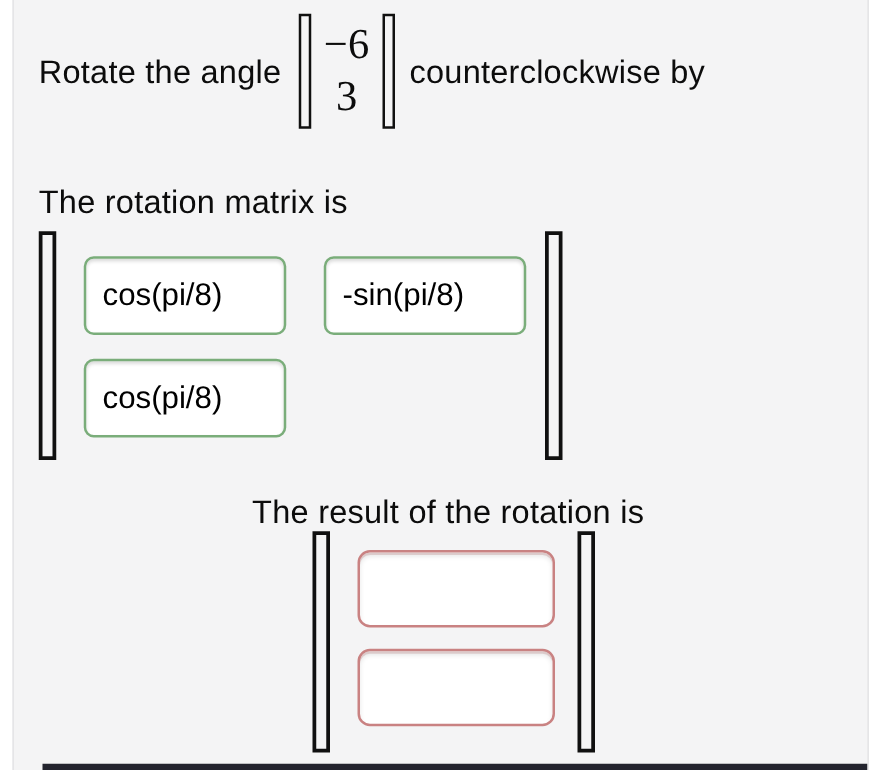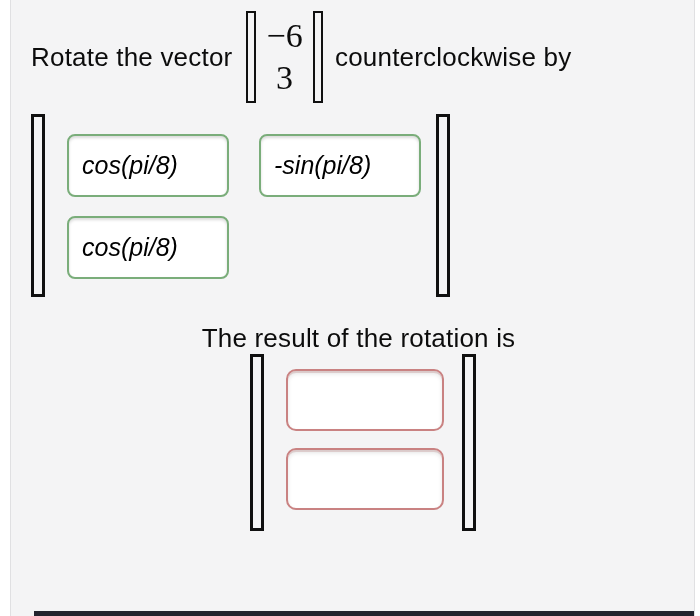--- a/index.html
+++ b/index.html
@@ -47,21 +47,20 @@
   .matrix-grid{
     display:grid;grid-template-columns:162px 162px;grid-auto-rows:63px;
     column-gap:30px;row-gap:19px;padding:20px 15px 18px 22px;
   }
   .cell-input{
     width:100%;height:100%;background:#fff;color:#000;
     border:2px solid var(--green_border);border-radius:8px;
     font-family:"Liberation Sans",sans-serif;font-size:25px;
     padding:0 8px 0 13px;outline:none;
     box-shadow:inset 0 2px 3px rgba(0,0,0,.15);
-    font-style:italic;
   }
   
   .result-row{display:flex;align-items:center;margin-top:26px;flex-direction:column;}
   .result-label{margin-right:8px;white-space:nowrap;}
   .result-wrap{display:flex;align-items:stretch;}
   .result-grid{
     display:grid;grid-template-columns:158px;grid-auto-rows:62px;
     row-gap:17px;padding:15px 18px 21px 22px;
   }
   .cell-input.red{
@@ -71,33 +70,34 @@
   .bottom-bar{position:absolute;left:23px;right:0;bottom:0;height:5px;
     background:var(--bottom_bar);}
 </style>
 </head>
 <body>
 
 <div class="stage">
   <div class="panel">
 
     <div class="line1 body-text">
-      <span>Rotate the vector</span>
+      <span>Rotate the angle</span>
       <span class="inline-vector serif">
         <span class="brk brk-l brk-sm"></span>
         <span class="vec-nums">
           <span>−6</span>
           <span>3</span>
         </span>
         <span class="brk brk-r brk-sm"></span>
       </span>
       <span>counterclockwise by</span>
     </div>
 
 
+    <div class="matrix-label body-text">The rotation matrix is</div>
 
     <div class="matrix-wrap">
       <span class="brk brk-l brk-lg"></span>
       <div class="matrix-grid">
         <input class="cell-input" type="text" readonly="" value="cos(pi/8)" style="">
         <input class="cell-input" type="text" readonly="" value="-sin(pi/8)" style="">
         <input class="cell-input" type="text" readonly="" value="cos(pi/8)" style="">
       </div>
       <span class="brk brk-r brk-lg"></span>
     </div>

